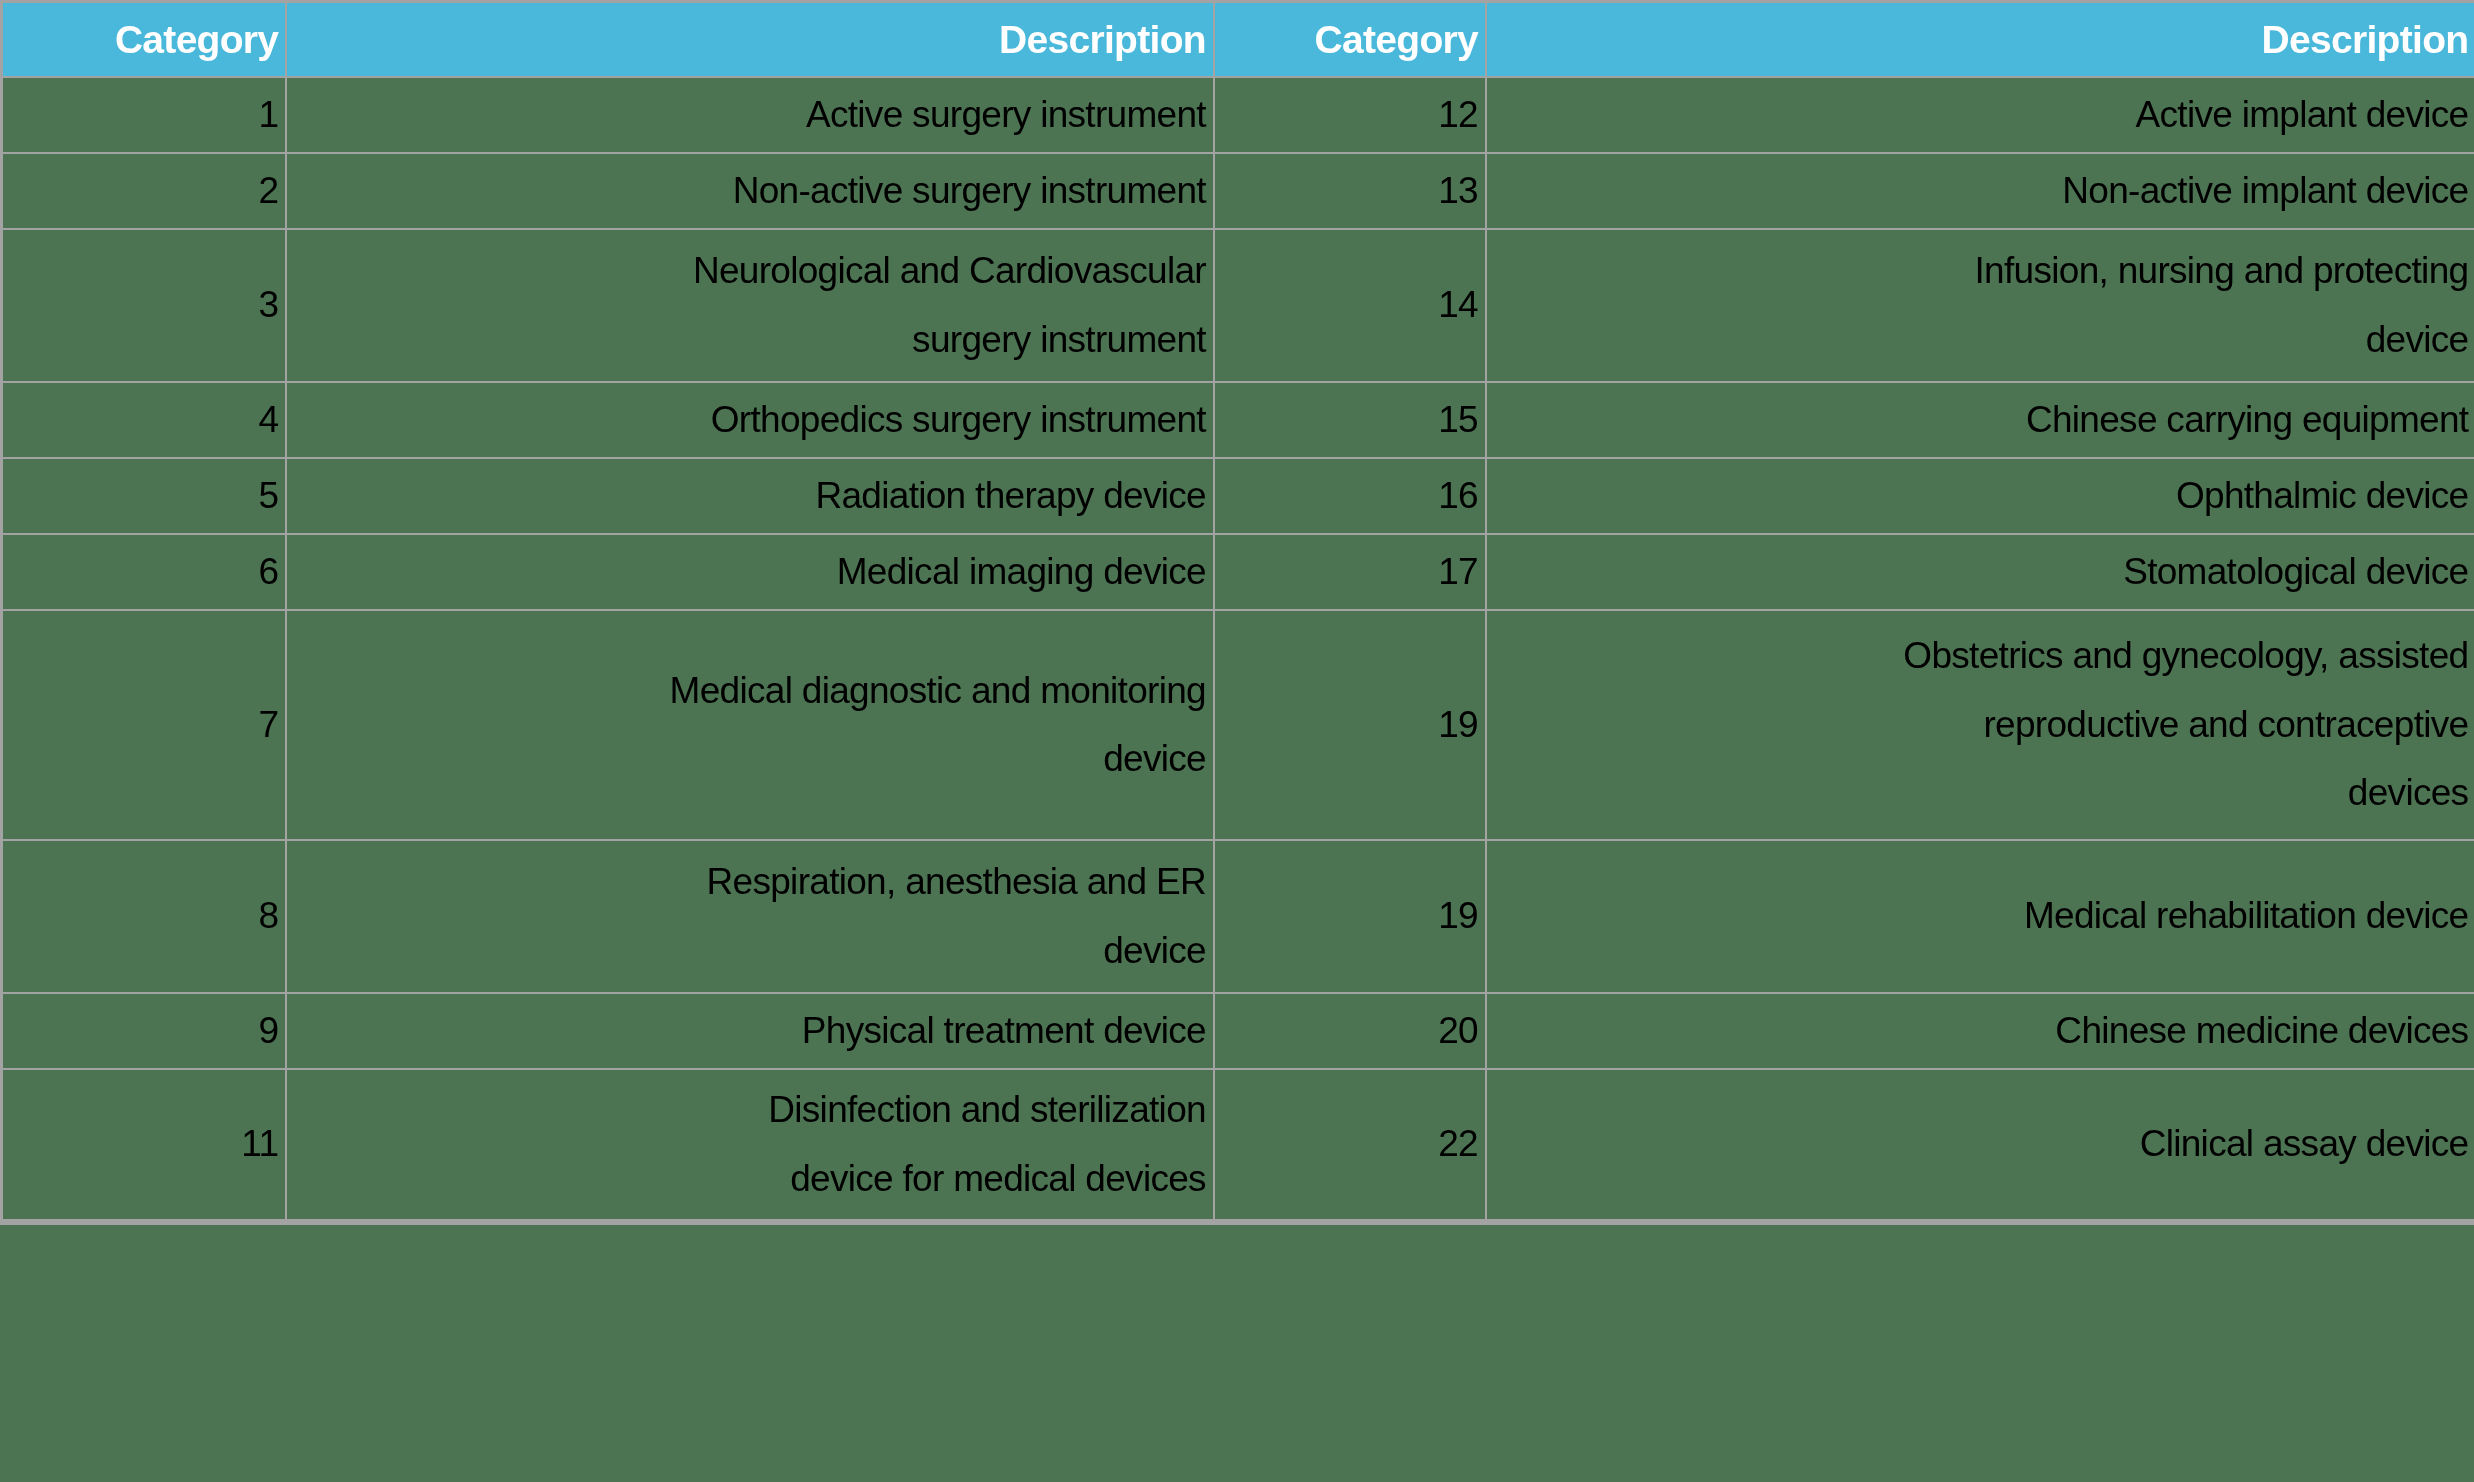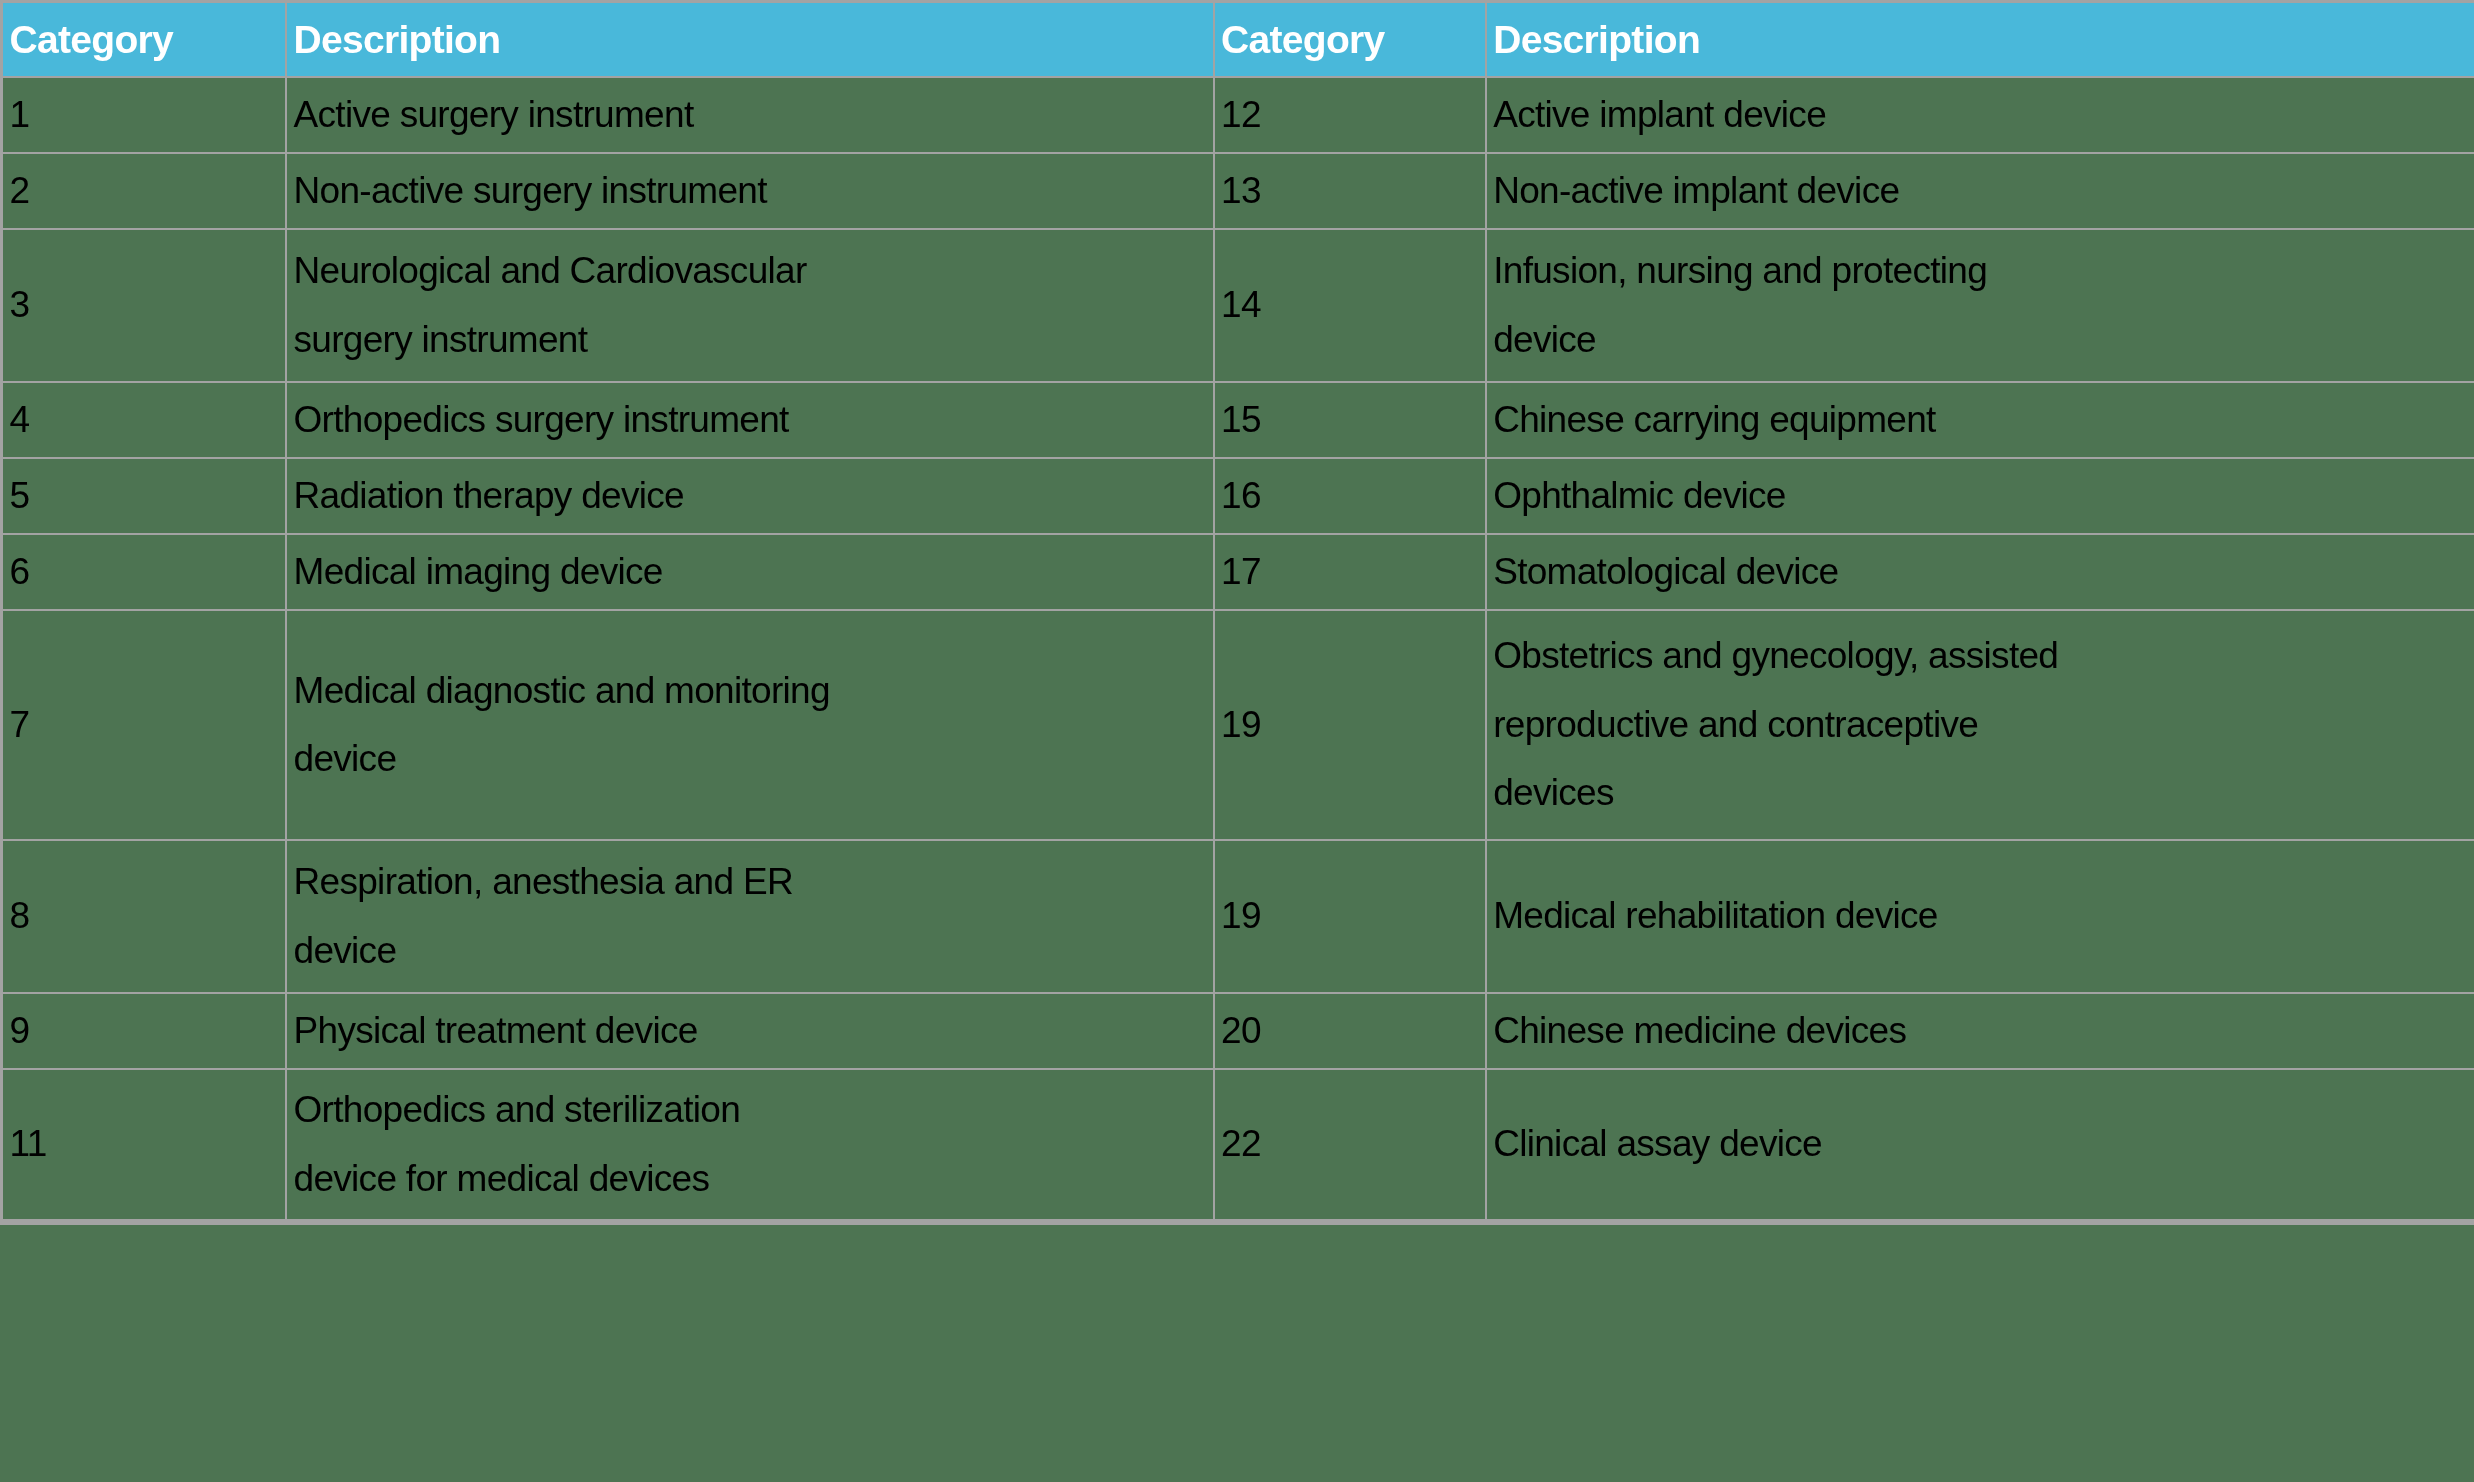--- a/index.html
+++ b/index.html
@@ -18,21 +18,21 @@
     table-layout: fixed;
     border-collapse: collapse;
     border: 3.9px solid #a3a3a3;
     border-right: none;
     border-bottom: 6.6px solid #a3a3a3;
   }
   table.cat-table th,
   table.cat-table td {
     border: 2.6px solid #a3a3a3;
     padding: 0 6.6px;
-    text-align: left;
+    text-align: right;
     vertical-align: middle;
     overflow: hidden;
   }
   table.cat-table th:last-child,
   table.cat-table td:last-child {
     border-right: none;
   }
   th.hdr {
     background: #49b8da;
     color: #ffffff;
@@ -133,21 +133,21 @@
       <td class="cell desc">Medical rehabilitation device</td>
     </tr>
     <tr class="h1">
       <td class="cell">9</td>
       <td class="cell desc">Physical treatment device</td>
       <td class="cell">20</td>
       <td class="cell desc">Chinese medicine devices</td>
     </tr>
     <tr class="h2">
       <td class="cell">11</td>
-      <td class="cell desc">Orthopedics and sterilization
+      <td class="cell desc">Disinfection and sterilization
 device for medical devices</td>
       <td class="cell">22</td>
       <td class="cell desc">Clinical assay device</td>
     </tr>
   </tbody>
 </table>
 
 <div class="below-table"></div>
 
 

